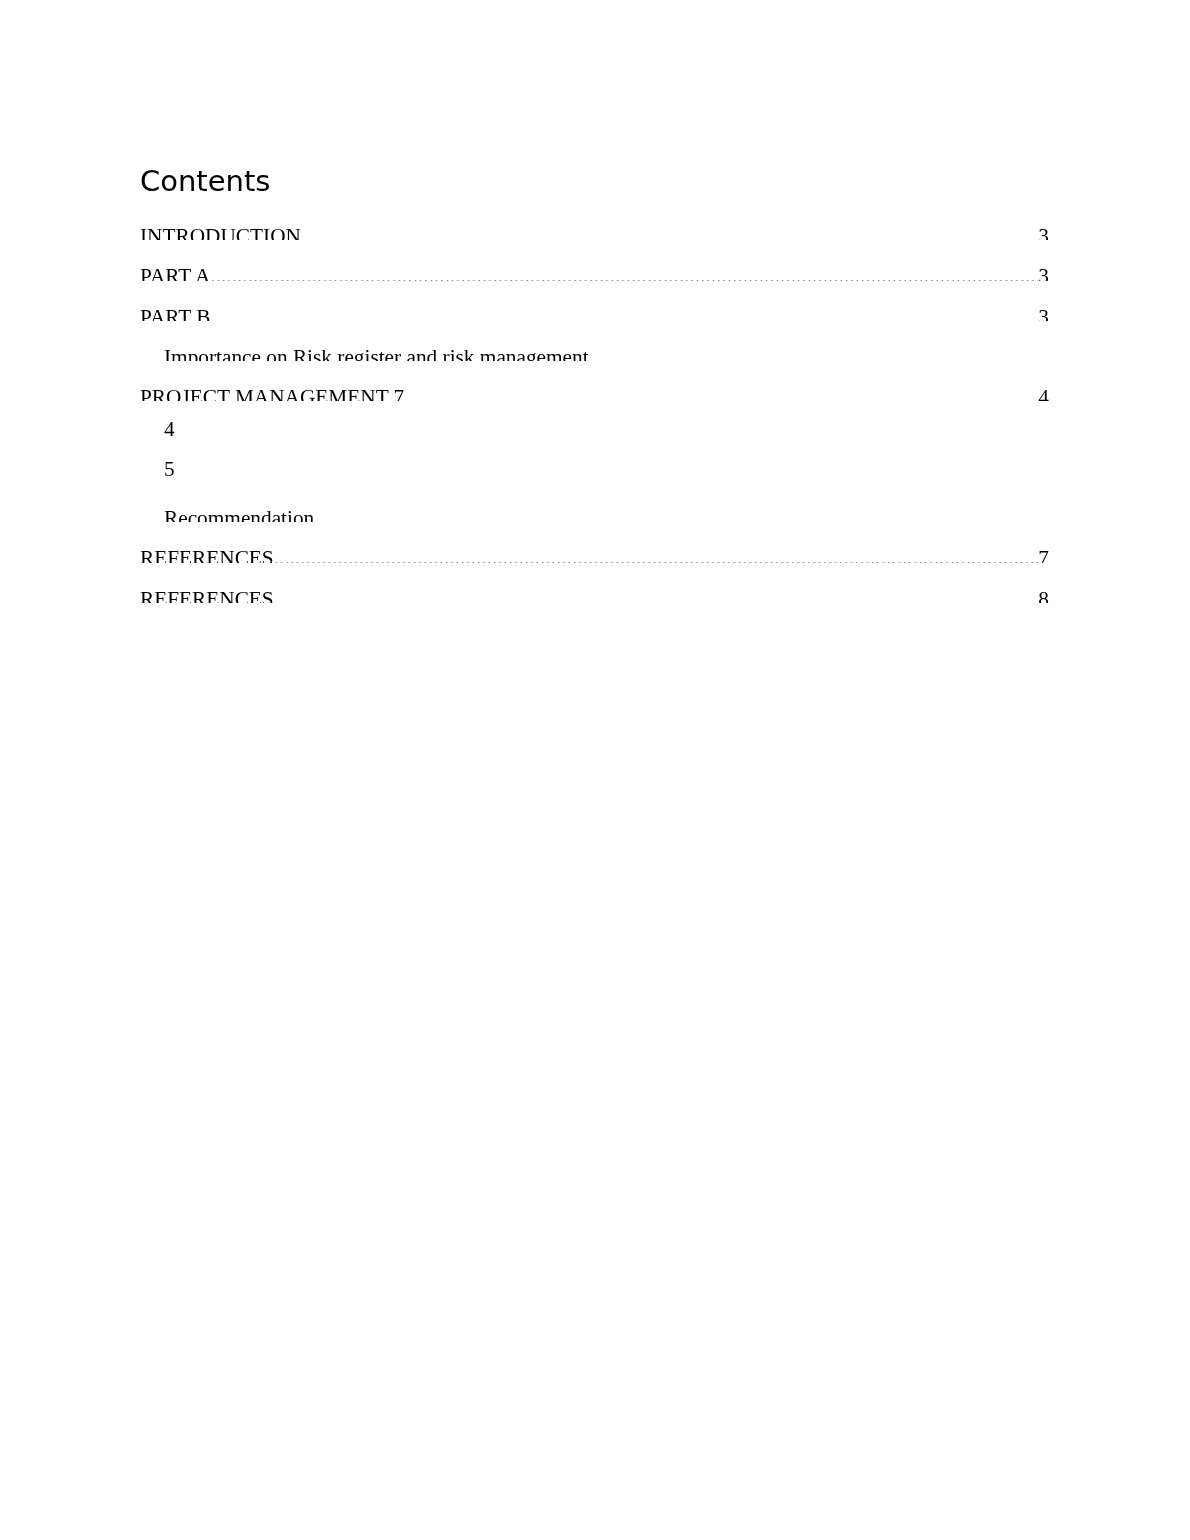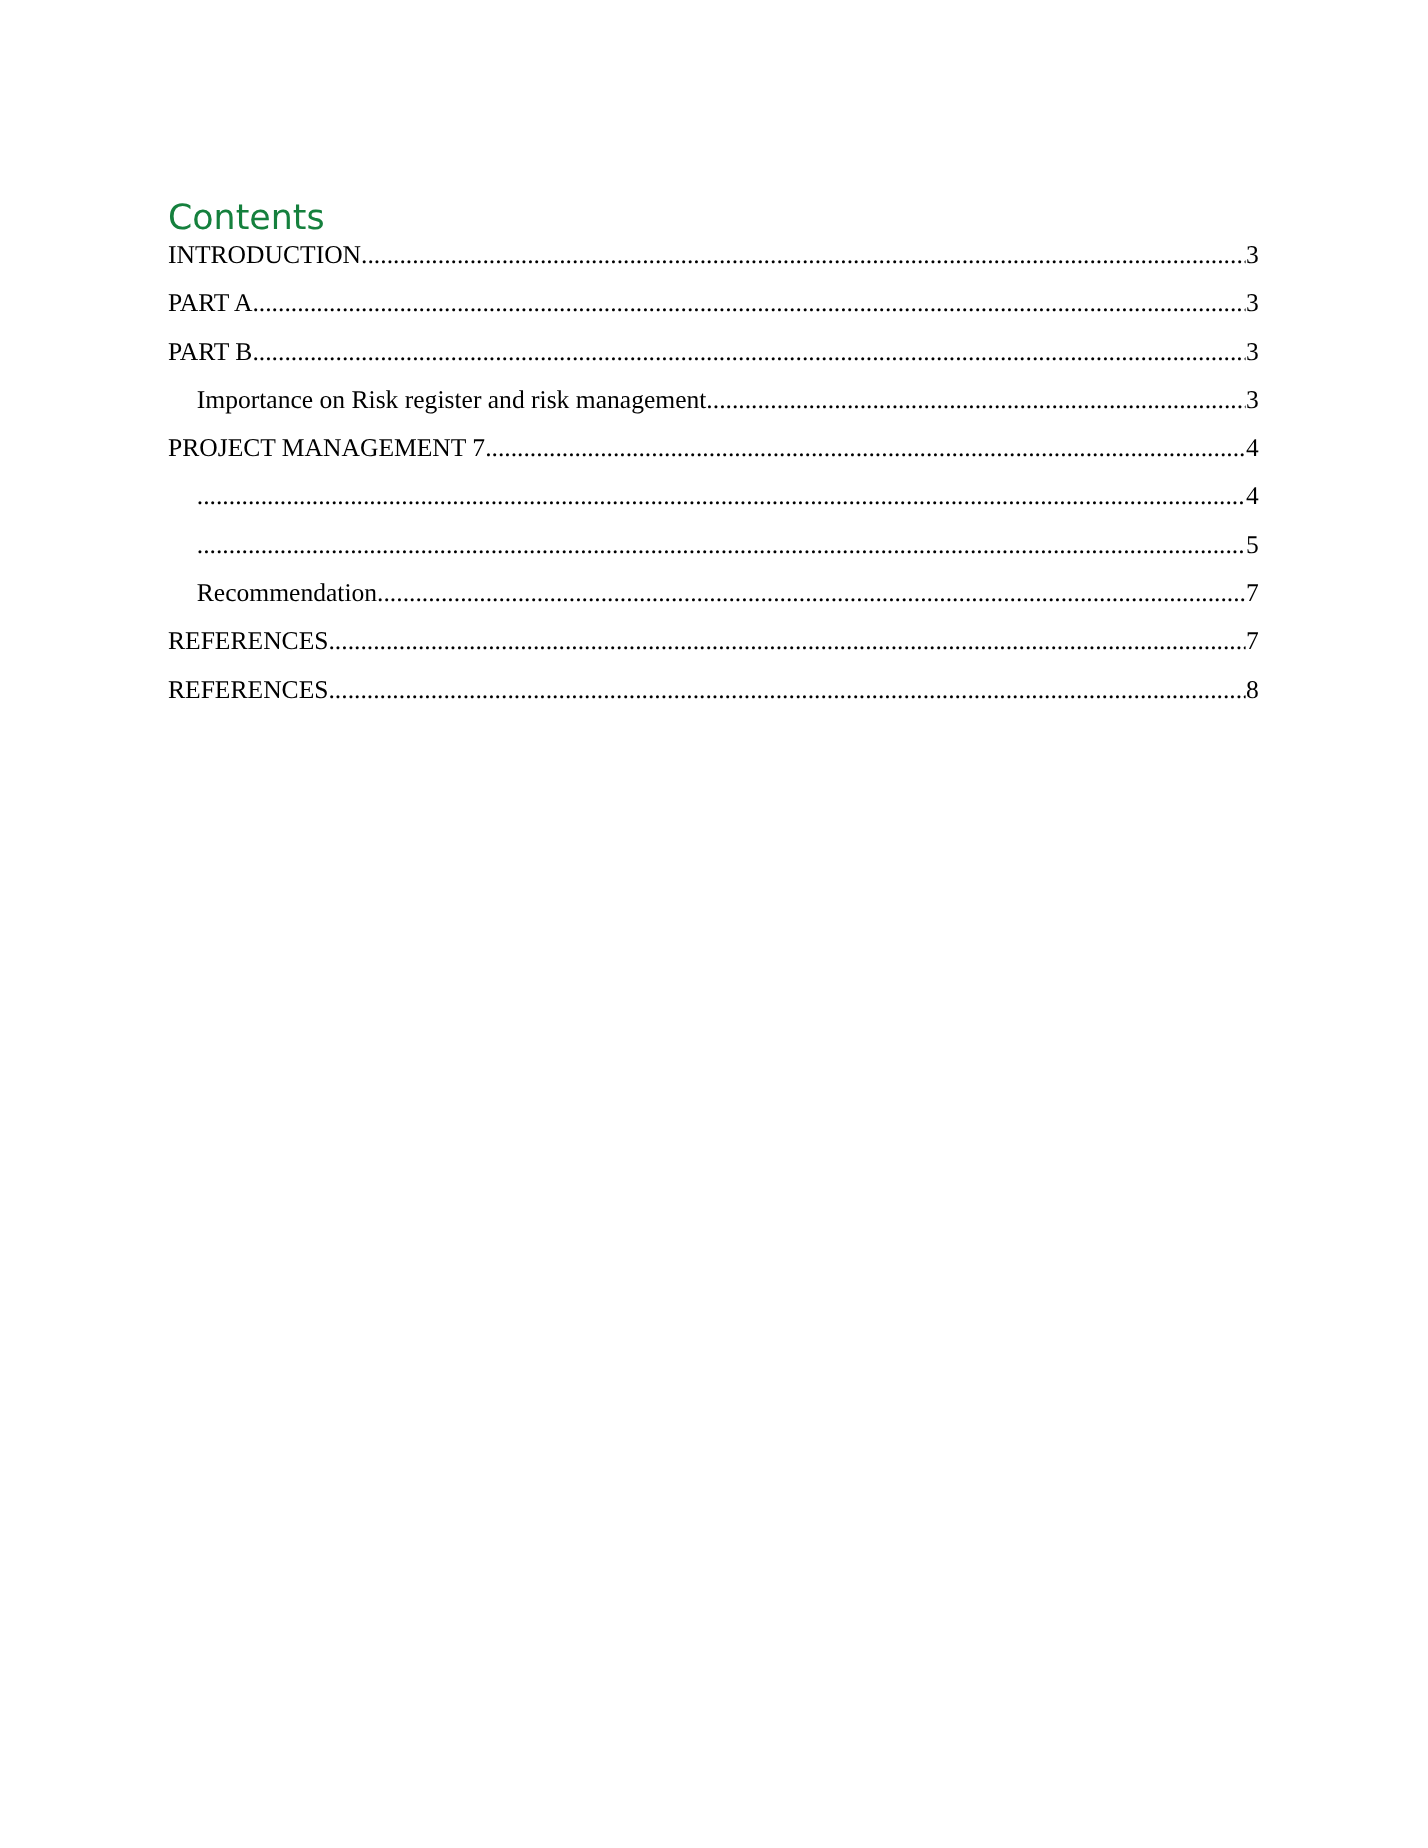--- a/index.html
+++ b/index.html
@@ -20,21 +20,21 @@
       width: 1190px;
       height: 1540px;
       background: #ffffff;
     }
     .toc-heading {
       position: absolute;
       left: 140px;
       top: 162px;
       font-family: "DejaVu Sans", sans-serif;
       font-size: 29px;
-      color: #15803d;
+      color: #000000;
       line-height: 38px;
       margin: 0;
       font-weight: normal;
     }
     .toc-list {
       position: absolute;
       left: 140px;
       top: 200px;
       width: 909px;
     }
@@ -44,23 +44,25 @@
       height: 40.3px;
       font-family: "Liberation Serif", serif;
       font-size: 21.3px;
       color: #000000;
       white-space: nowrap;
       overflow: hidden;
       cursor: pointer;
     }
     .toc-entry.level-2 {
       padding-left: 24px;
+      flex-direction: column;
     }
     .toc-label {
       flex: 0 0 auto;
+      margin-top: 24px;
     }
     .toc-leader {
       flex: 1 1 auto;
       overflow: hidden;
       white-space: nowrap;
       letter-spacing: 0;
     }
     .toc-leader::after {
       content: "........................................................................................................................................................................................................................................";
     }

